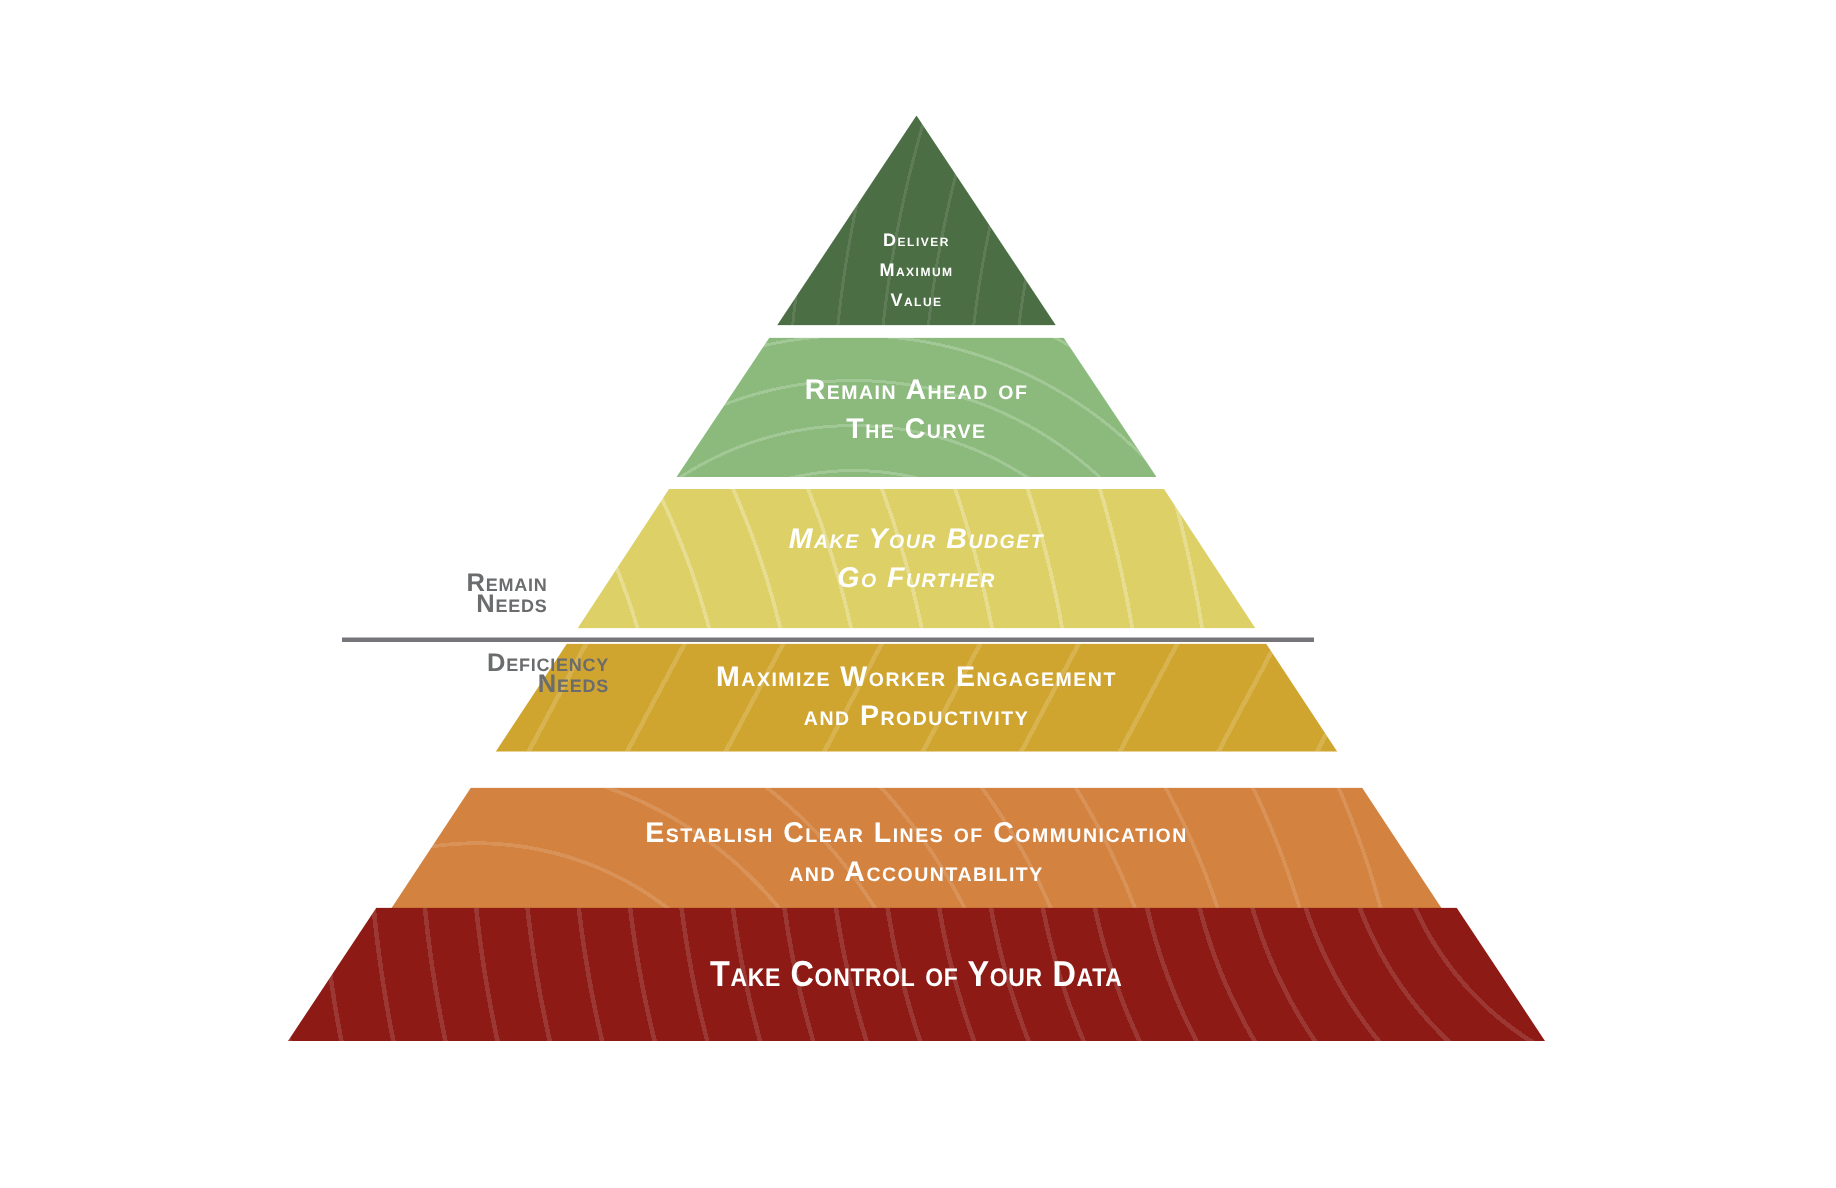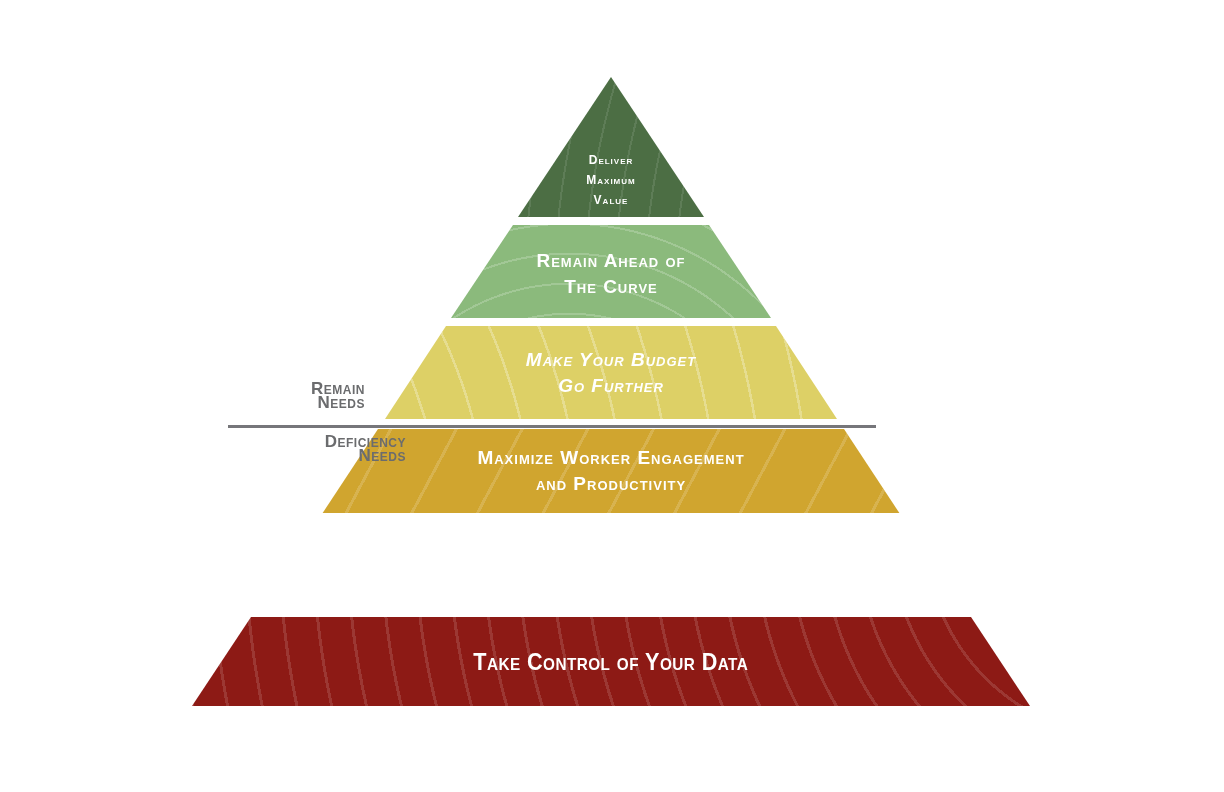--- a/index.html
+++ b/index.html
@@ -63,29 +63,29 @@
 
   .lvl-1 { top: 148px; height: 93px;
     clip-path: polygon(321px 0, 517px 0, 579px 93px, 259px 93px);
     padding-top: 4px; }
   .lvl-1::after { background: repeating-radial-gradient(circle at 45% 290%, rgba(255,255,255,0.20) 0 2px, transparent 2px 30px); }
 
   .lvl-2 { top: 249px; height: 93px;
     clip-path: polygon(254px 0, 584px 0, 645px 93px, 193px 93px); }
   .lvl-2::after { background: repeating-radial-gradient(circle at -25% 240%, rgba(255,255,255,0.28) 0 2.5px, transparent 2.5px 46px); }
 
-  .lvl-3 { top: 352px; height: 84px;
+  .lvl-3 { top: 352px; height: 72px;
     clip-path: polygon(186px 0, 652px 0, 710px 88px, 128px 88px); }
   .lvl-3::after { background: repeating-linear-gradient(118deg, rgba(255,255,255,0.16) 0 3px, transparent 3px 58px); }
 
   .lvl-4 { top: 448px; height: 88px;
     clip-path: polygon(122px 0, 716px 0, 774px 88px, 64px 88px); }
   .lvl-4::after { background: repeating-radial-gradient(circle at 15% 280%, rgba(255,255,255,0.13) 0 2.5px, transparent 2.5px 52px); }
 
-  .lvl-5 { top: 540px; height: 89px;
+  .lvl-5 { top: 528px; height: 89px;
     clip-path: polygon(59px 0, 779px 0, 838px 89px, 0 89px); }
   .lvl-5 .level-label { font-size: 24px; letter-spacing: 0.5px; transform: scaleX(0.9); }
   .lvl-5::after { background: repeating-radial-gradient(circle at 112% -95%, rgba(255,255,255,0.13) 0 3px, transparent 3px 34px); }
 
   
   .divider-line {
     position: absolute;
     left: 228px;
     top: 425px;
     width: 648px;
@@ -127,20 +127,24 @@
     <div class="level lvl-2" style="background-color: rgb(221, 208, 102);">
       <span class="level-label" style="color: rgb(255, 255, 255); font-style: italic;">Make Your Budget
 Go Further</span>
     </div>
 
     <div class="level lvl-3" style="background-color: rgb(208, 165, 47);">
       <span class="level-label" style="color: rgb(255, 255, 255);">Maximize Worker Engagement
 and Productivity</span>
     </div>
 
+    <div class="level lvl-4" style="background-color: rgb(211, 130, 63);">
+      <span class="level-label" style="color: rgb(255, 255, 255);">Establish Clear Lines of Communication
+and Accountability</span>
+    </div>
 
     <div class="level lvl-5" style="background-color: rgb(141, 26, 21);">
       <span class="level-label" style="color: rgb(255, 255, 255);">Take Control of Your Data</span>
     </div>
 
   </div>
 
   <div class="divider-line" style="background: rgb(118, 118, 122);"></div>
 
   <div class="side-label growth-label" style="color: rgb(107, 108, 110);">Remain

